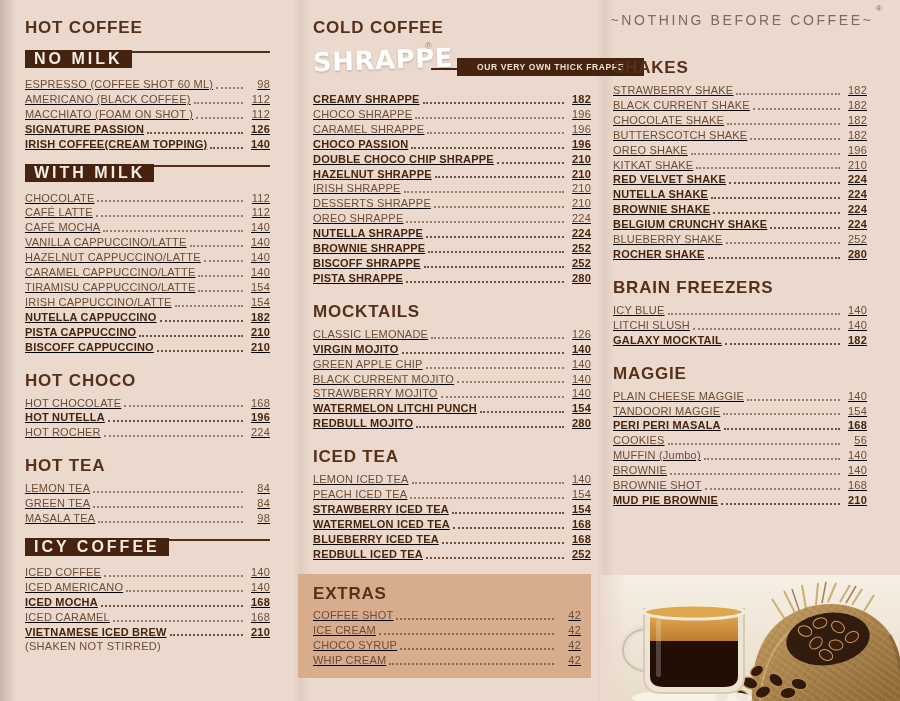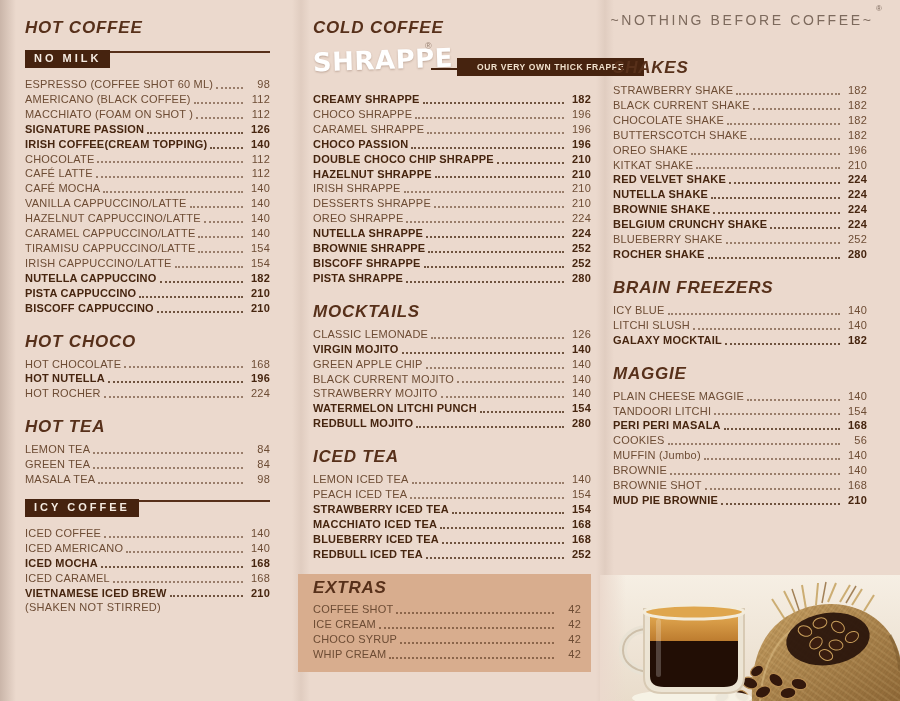--- a/index.html
+++ b/index.html
@@ -13,46 +13,46 @@
     background:linear-gradient(90deg,rgba(70,40,25,0.20),rgba(70,40,25,0));pointer-events:none;}
   .fold{position:absolute;top:0;width:18px;height:701px;pointer-events:none;
     background:linear-gradient(90deg,rgba(96,60,40,0) 0%,rgba(96,60,40,0.08) 50%,rgba(96,60,40,0) 100%);}
   .column{position:absolute;}
   #col0{left:25px;top:16px;width:245px;}
   #col1{left:313px;top:16px;width:278px;}
   #col2{left:613px;top:56px;width:254px;}
 
   .heading{
     color:var(--heading,#57301a);font-weight:bold;font-size:17px;
-    letter-spacing:0.8px;margin:16px 0 5px;font-style:italic;
+    letter-spacing:0.8px;margin:16px 0 5px;
   }
   .column > .heading:first-child{margin-top:2px;}
 
   .tagrow{display:flex;align-items:flex-start;margin:12px 0 9px;}
   .tag{
     background:var(--tag-bg,#46230f);color:var(--tag-text,#f6ece2);
-    font-size:11px;font-weight:bold;letter-spacing:3px;
+    font-size:16px;font-weight:bold;letter-spacing:3px;
     padding:2px 9px 3px 9px;line-height:13px;white-space:nowrap;
   }
   .rule{flex:1;height:2px;background:var(--heading,#57301a);margin-top:1px;}
 
-  .list{width:100%;}
+  .list{width:100%;text-decoration:underline;}
   .item{display:flex;align-items:flex-end;font-size:11px;line-height:14.9px;
     color:var(--item,#6d4c34);letter-spacing:0.2px;}
   .item .iname{white-space:nowrap;}
   .item .dots{flex:1;height:1px;margin:0 3px;
     border-bottom:2px dotted rgba(109,76,52,0.65);margin-bottom:3px;}
   .item .price{text-align:right;min-width:24px;white-space:nowrap;}
   .item.bold{font-weight:bold;color:var(--item-bold,#46250f);}
   .item.bold .dots{border-bottom-color:rgba(70,37,15,0.75);}
   .note{font-size:11px;color:var(--item,#6d4c34);letter-spacing:0.3px;margin-top:1px;}
 
   .extras-box{
     background:var(--extras-bg,#d8ad8e);
-    margin:12px 0 0 -15px;padding:2px 10px 10px 15px;
+    margin:12px 0 0 -15px;padding:8px 10px 10px 15px;
   }
   .extras-box .heading{margin:2px 0 4px;}
   .extras-box .item{line-height:15.2px;}
   .extras-box .item .dots{border-bottom-color:rgba(90,55,30,0.6);}
 
   .brand{position:relative;height:42px;margin:9px 0 3px;}
   .brand-logo{
     position:absolute;left:0;top:-2px;color:var(--logo,#ffffff);
     font-family:"DejaVu Sans",sans-serif;font-weight:bold;font-size:26px;
     transform:rotate(-2deg);letter-spacing:0.5px;
@@ -112,20 +112,24 @@
     <span class="iname">SIGNATURE PASSION</span>
     <span class="dots"></span>
     <span class="price">126</span>
   </div>
       <div class="item bold">
     <span class="iname">IRISH COFFEE(CREAM TOPPING)</span>
     <span class="dots"></span>
     <span class="price">140</span>
   </div>
     </div>
+    <div class="tagrow">
+    <span class="tag">WITH MILK</span>
+    <span class="rule"></span>
+  </div>
     <div class="list">
       <div class="item">
     <span class="iname">CHOCOLATE</span>
     <span class="dots"></span>
     <span class="price">112</span>
   </div>
       <div class="item">
     <span class="iname">CAFÉ LATTE</span>
     <span class="dots"></span>
     <span class="price">112</span>
@@ -369,21 +373,21 @@
     <span class="iname">PEACH ICED TEA</span>
     <span class="dots"></span>
     <span class="price">154</span>
   </div>
       <div class="item bold">
     <span class="iname">STRAWBERRY ICED TEA</span>
     <span class="dots"></span>
     <span class="price">154</span>
   </div>
       <div class="item bold">
-    <span class="iname">MACCHIATO ICED TEA</span>
+    <span class="iname">WATERMELON ICED TEA</span>
     <span class="dots"></span>
     <span class="price">168</span>
   </div>
       <div class="item bold">
     <span class="iname">BLUEBERRY ICED TEA</span>
     <span class="dots"></span>
     <span class="price">168</span>
   </div>
       <div class="item bold">
     <span class="iname">REDBULL ICED TEA</span>
@@ -500,21 +504,21 @@
   </div>
     </div>
     <div class="heading">MAGGIE</div>
     <div class="list">
       <div class="item">
     <span class="iname">PLAIN CHEESE MAGGIE</span>
     <span class="dots"></span>
     <span class="price">140</span>
   </div>
       <div class="item">
-    <span class="iname">TANDOORI LITCHI</span>
+    <span class="iname">TANDOORI MAGGIE</span>
     <span class="dots"></span>
     <span class="price">154</span>
   </div>
       <div class="item bold">
     <span class="iname">PERI PERI MASALA</span>
     <span class="dots"></span>
     <span class="price">168</span>
   </div>
     </div>
     <div class="list">

